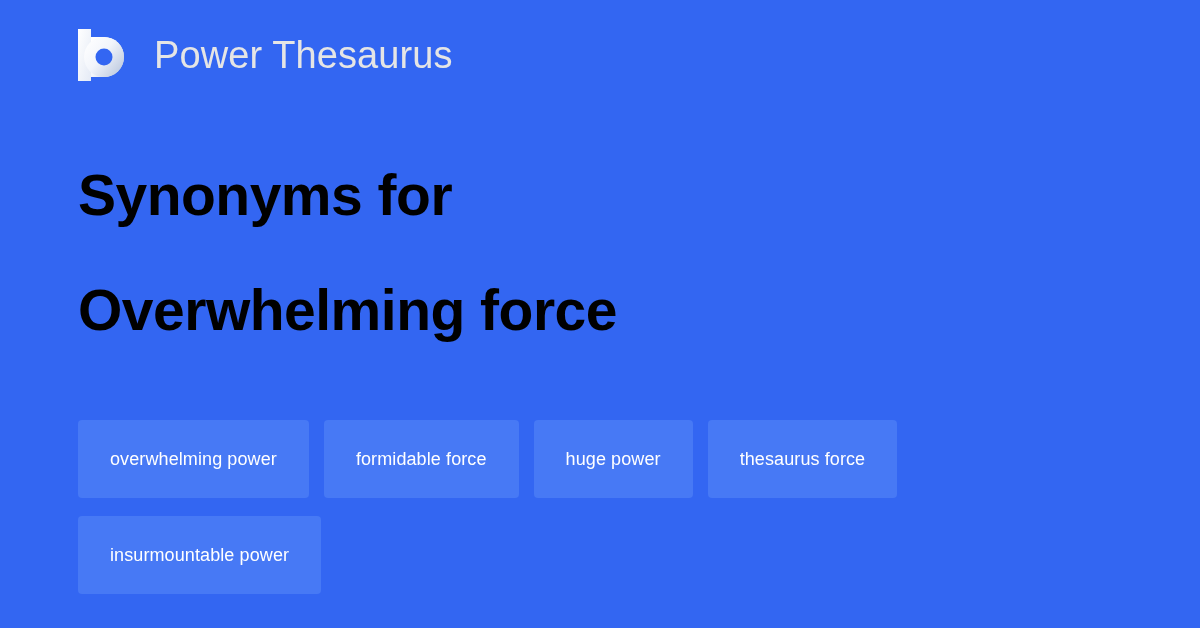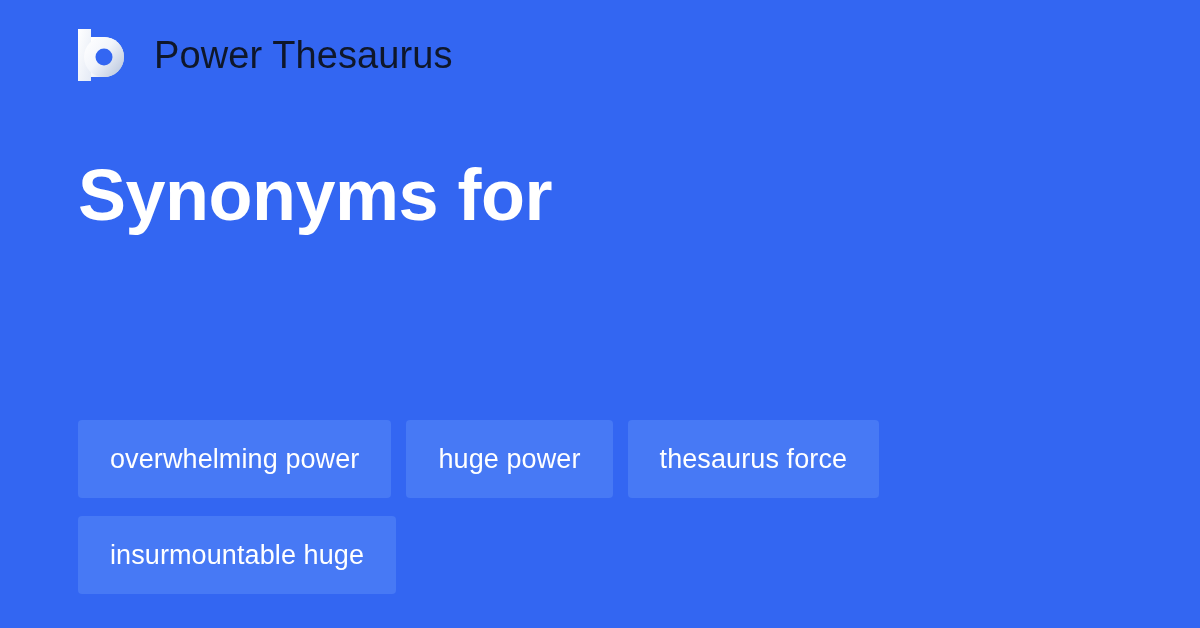--- a/index.html
+++ b/index.html
@@ -32,39 +32,39 @@
     width: 48px;
     height: 52px;
     display: block;
     flex: 0 0 auto;
   }
 
   .brand-name {
     margin-left: 28px;
     font-size: 38px;
     font-weight: 400;
-    color: #0f172a;
+    color: #e5e5e5;
     letter-spacing: 0.1px;
     line-height: 1;
     white-space: nowrap;
     text-transform: capitalize;
   }
 
   
   .headline {
     position: absolute;
     left: 78px;
     top: 138px;
     width: 1050px;
   }
 
   .headline-line {
-    font-size: 72px;
+    font-size: 57px;
     font-weight: 700;
-    color: #ffffff;
+    color: #000000;
     line-height: 115px;
     letter-spacing: -0.5px;
     white-space: nowrap;
   }
 
   
   .synonyms {
     position: absolute;
     left: 78px;
     top: 420px;
@@ -77,21 +77,21 @@
 
   .chip {
     background: #4779f5;
     border-radius: 4px;
     height: 78px;
     padding: 0 32px;
     display: flex;
     align-items: center;
     justify-content: center;
     color: #ffffff;
-    font-size: 27px;
+    font-size: 18px;
     font-weight: 400;
     line-height: 1;
     white-space: nowrap;
     letter-spacing: 0.1px;
   }
 </style>
 </head>
 <body>
 
 <div class="brand">
@@ -113,20 +113,22 @@
     <path d="M13 8 H26 A20 20 0 0 1 26 48 H13 Z" fill="url(#bowlGrad)"></path>
     <circle cx="26" cy="28" r="20" fill="url(#bowlGrad)"></circle>
 
     <circle cx="26" cy="28" r="8.5" fill="#3366f2"></circle>
   </svg>
   <span class="brand-name">power thesaurus</span>
 </div>
 
 <div class="headline">
   <div class="headline-line">Synonyms for</div>
+  <div class="headline-line">Overwhelming force</div>
 </div>
 
 <div class="synonyms">
   <div class="chip">overwhelming power</div>
+  <div class="chip">formidable force</div>
   <div class="chip">huge power</div>
   <div class="chip">thesaurus force</div>
-  <div class="chip">insurmountable huge</div>
+  <div class="chip">insurmountable power</div>
 </div>
 
 </body></html>

